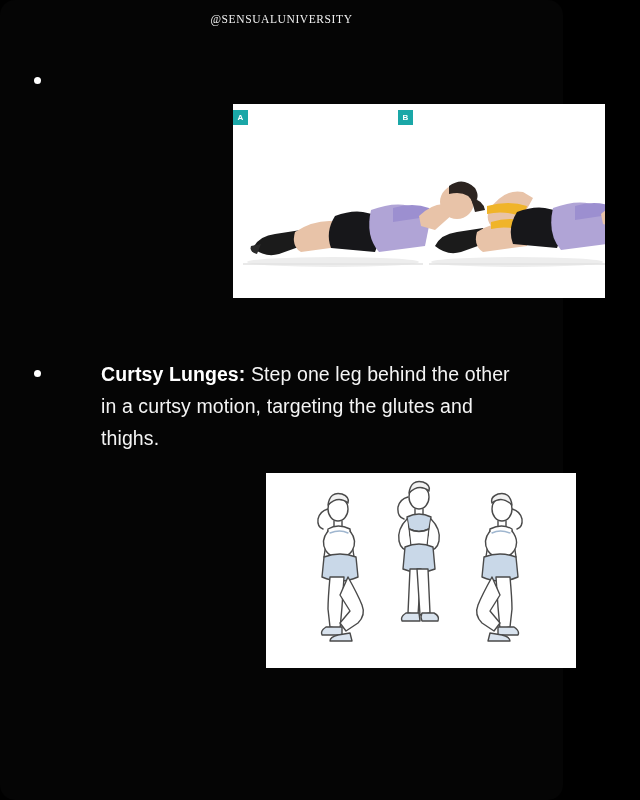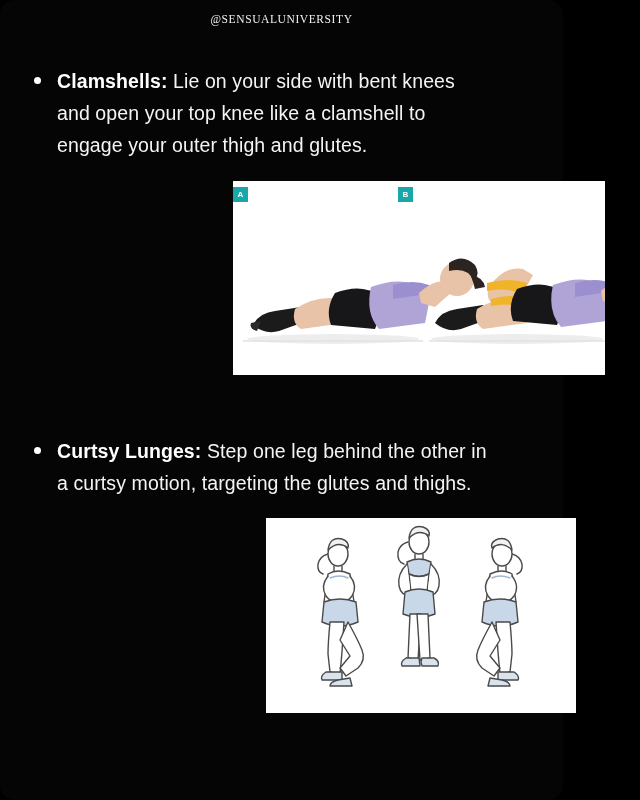--- a/index.html
+++ b/index.html
@@ -110,23 +110,20 @@
 <body>
 
 <div class="page">
 
   <div class="handle">@SENSUALUNIVERSITY</div>
 
   <div class="content">
 
     <div class="bullet-block">
       <div class="bullet-dot"></div>
-      <div class="bullet-text">
-        <span class="lead">Clamshells:</span><span> Lie on your side with bent knees and open your top knee like a clamshell to engage your outer thigh and glutes.</span>
-      </div>
     </div>
 
     <div class="figure fig-clamshell">
       <div class="tag tag-a">A</div>
       <div class="tag tag-b">B</div>
       <svg class="fig-svg" viewBox="0 0 372 194" preserveAspectRatio="xMidYMid meet">
 
         <g transform="translate(10,60)">
 
           <ellipse cx="90" cy="98" rx="86" ry="5" fill="#ededed"></ellipse>
@@ -170,21 +167,21 @@
           <path d="M172 54 q18 -16 30 -10 l4 8 -18 16 -14 -4 z" fill="#e8c3a8"></path>
 
           <circle cx="210" cy="40" r="17" fill="#e8c3a8"></circle>
           <path d="M202 24 q14 -10 26 2 q6 10 -2 16 q-4 -14 -24 -10 z" fill="#2c2420"></path>
           <path d="M224 36 q12 2 14 12 l-10 2 z" fill="#2c2420"></path>
           <path d="M0 104 L176 104" stroke="#e2e2e2" stroke-width="1.5" fill="none"></path>
         </g>
       </svg>
     </div>
 
-    <div class="bullet-block" style="margin-top:60px;">
+    <div class="bullet-block" style="margin-top:60px;gap:44px;">
       <div class="bullet-dot"></div>
       <div class="bullet-text">
         <span class="lead">Curtsy Lunges:</span><span> Step one leg behind the other in a curtsy motion, targeting the glutes and thighs.</span>
       </div>
     </div>
 
     <div class="figure fig-curtsy">
       <svg class="fig-svg" viewBox="0 0 310 195" preserveAspectRatio="xMidYMid meet">
         <g fill="none" stroke="#4a4a4a" stroke-width="1.4" stroke-linecap="round" stroke-linejoin="round">
 

